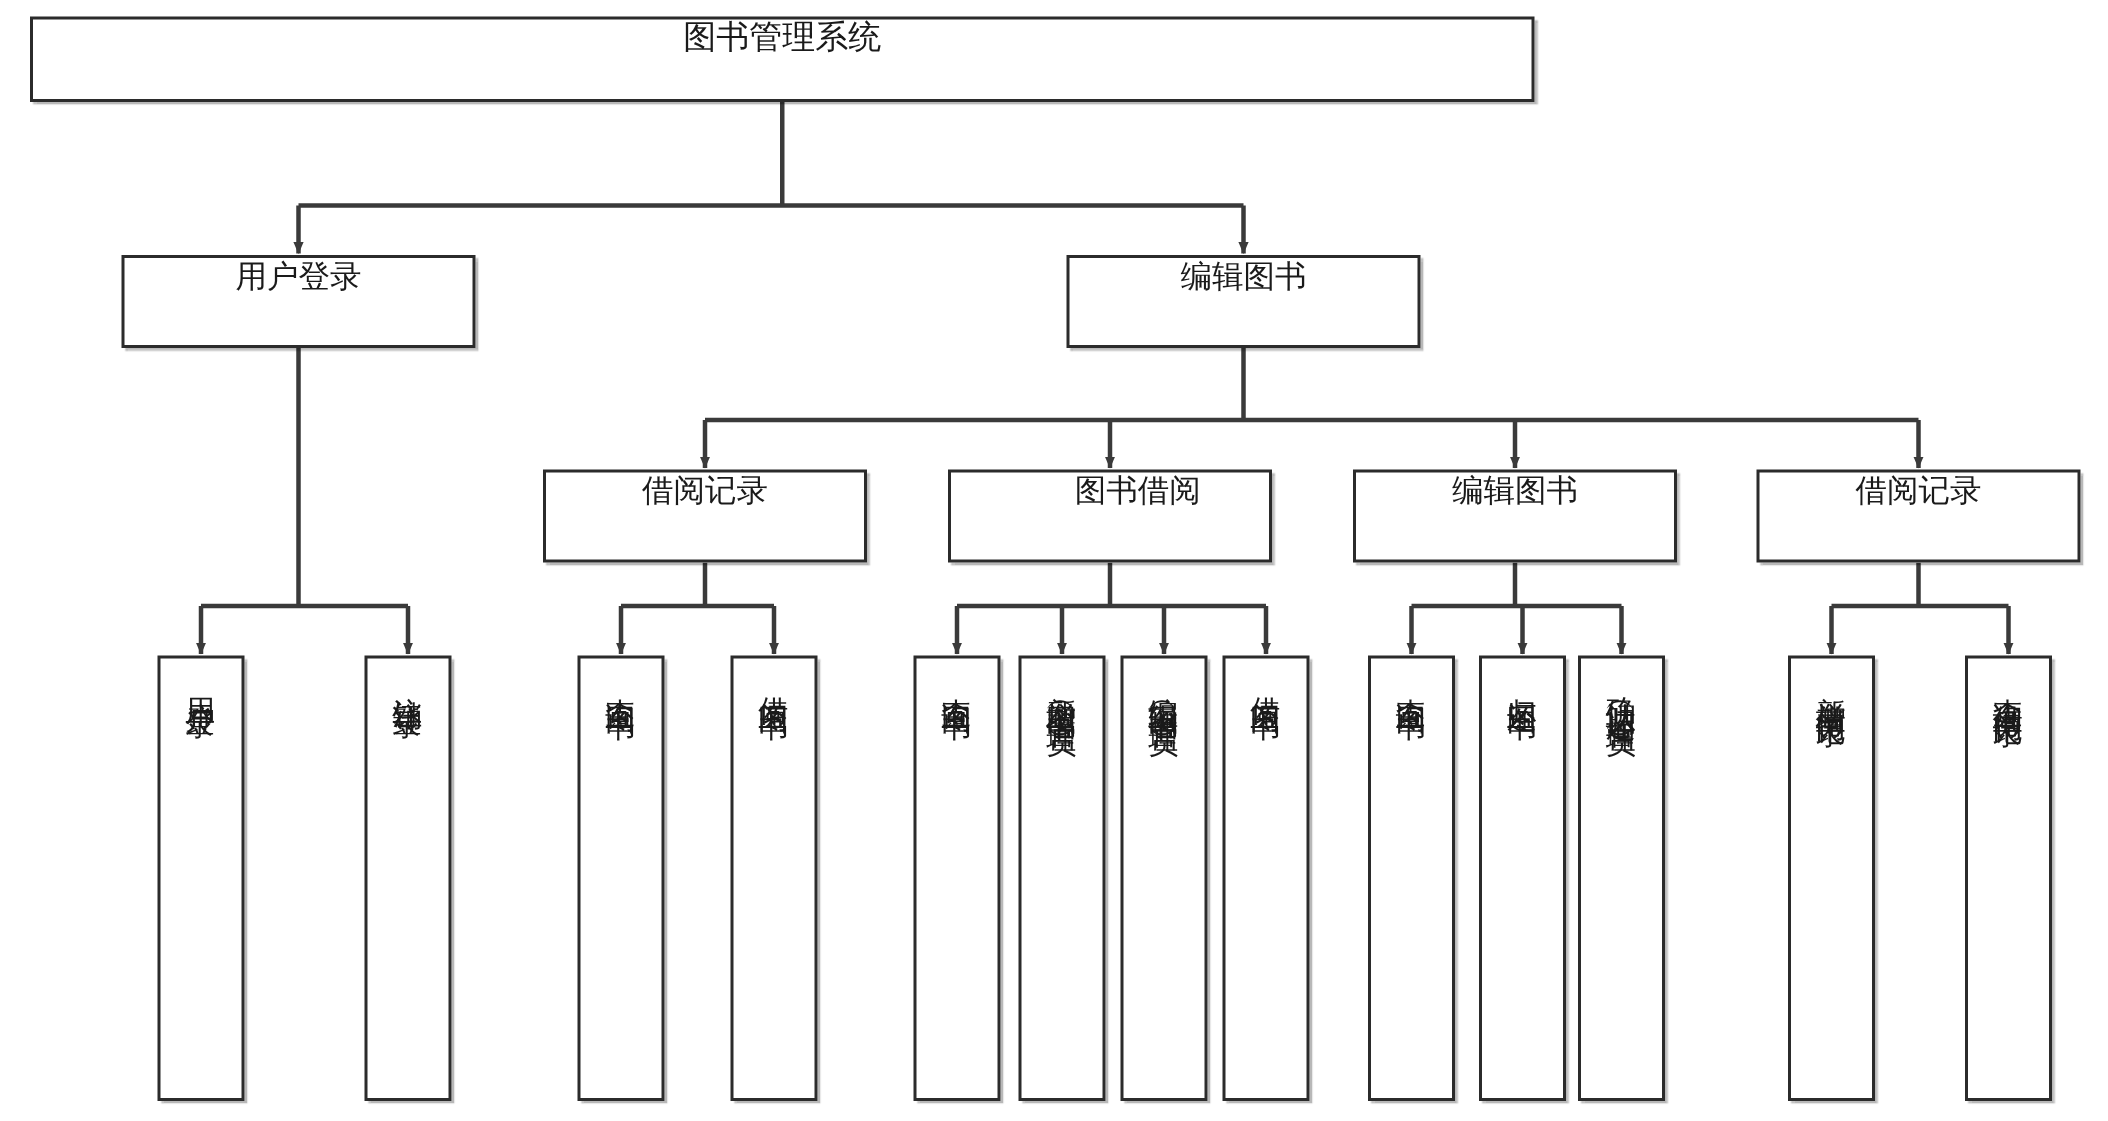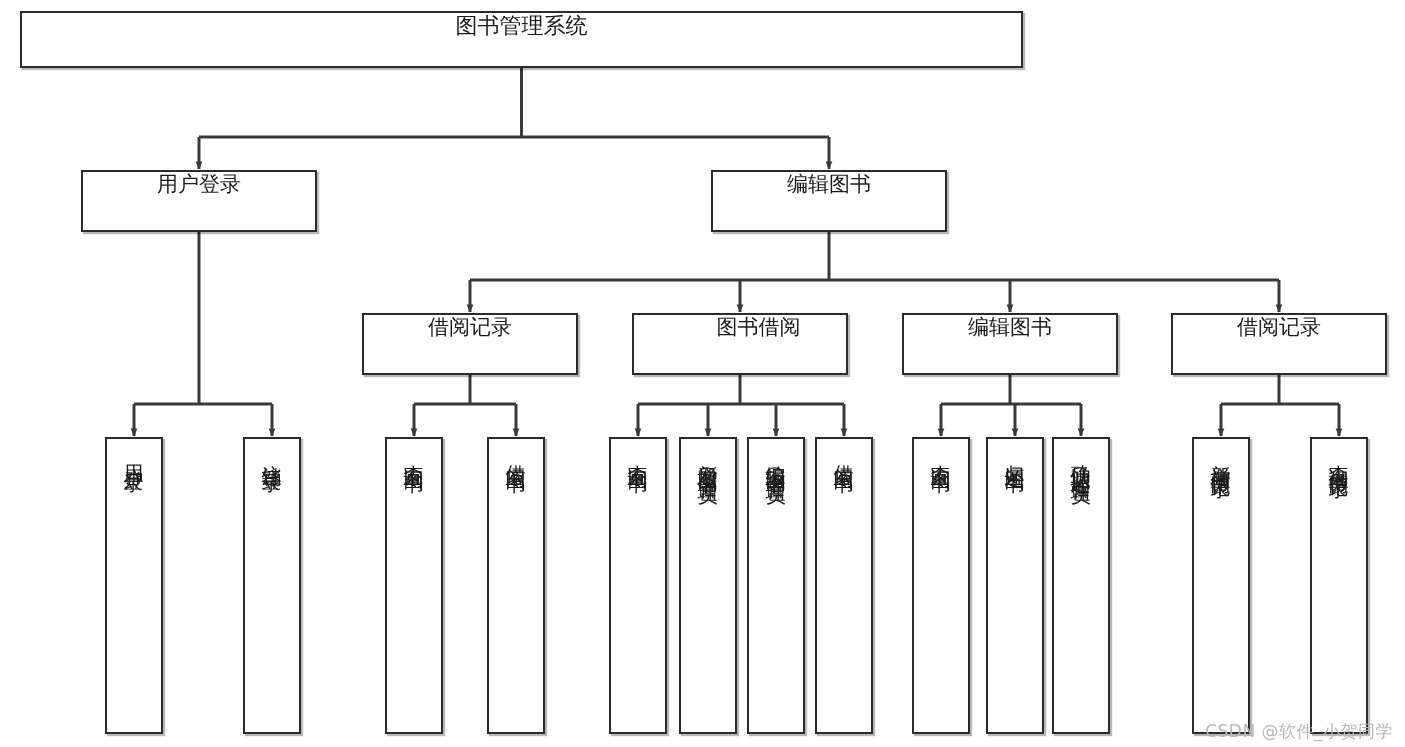--- a/index.html
+++ b/index.html
@@ -173,14 +173,13 @@
         <div class="label">确认归还（管理员）</div>
       </div>
       <div class="node vertical" style="left: 1192px; top: 437px; width: 58px; height: 297px;">
         <div class="label">新增借阅记录</div>
       </div>
       <div class="node vertical" style="left: 1310px; top: 437px; width: 58px; height: 297px;">
         <div class="label">查询借阅记录</div>
       </div>
     </div>
 
-  <div class="watermark">CSDN @软件_小贺同学</div>
 </div>
 
 </body></html>

